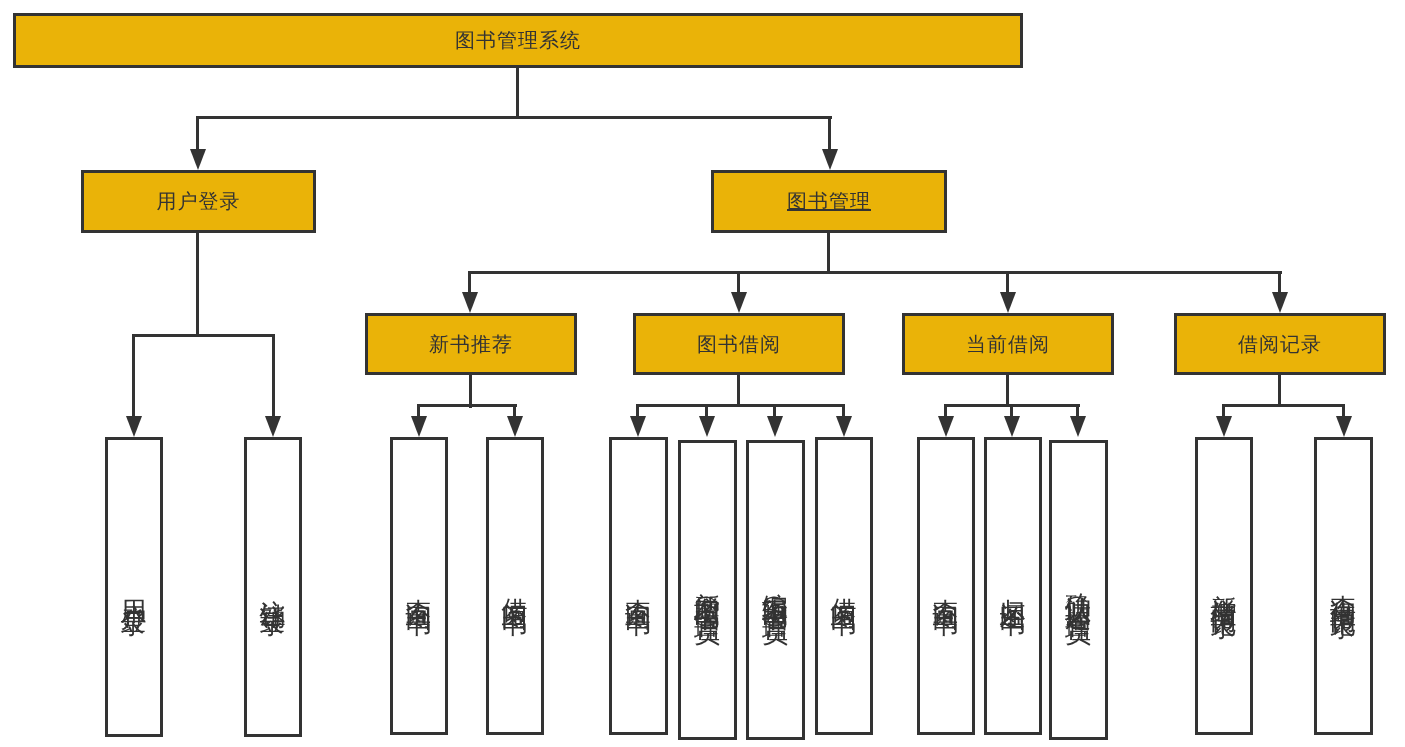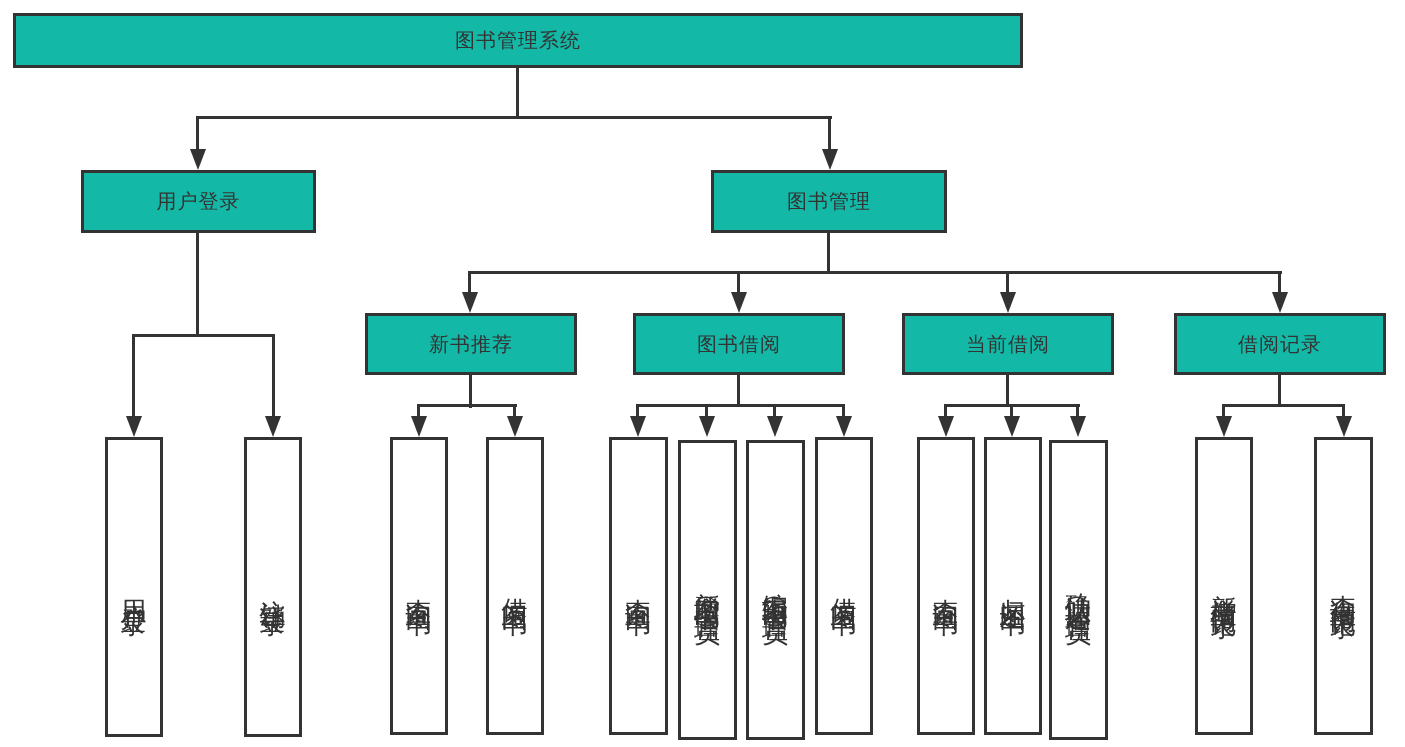--- a/index.html
+++ b/index.html
@@ -3,21 +3,21 @@
 <meta charset="utf-8">
 <style>
   :root{
     --line:#333333; --text:#333333; --wm:#a9a9a9; --bg:#ffffff;
   }
   *{box-sizing:border-box;margin:0;padding:0;}
   body{background:var(--bg);font-family:"Liberation Sans","DejaVu Sans",sans-serif;}
   .stage{position:relative;width:1405px;height:747px;background:var(--bg);overflow:hidden;}
   
   .box{
-    position:absolute;border:3px solid var(--line);background:#14b8a6;
+    position:absolute;border:3px solid var(--line);background:#eab308;
     display:flex;align-items:center;justify-content:center;
     font-size:20px;color:var(--text);letter-spacing:1px;
   }
   
   .vbox{
     position:absolute;border:3px solid var(--line);background:#fff;
     display:flex;align-items:center;justify-content:center;
     font-size:26px;color:var(--text);
   }
   .vbox span{writing-mode:vertical-rl;text-orientation:mixed;letter-spacing:4px;line-height:1;}
@@ -45,21 +45,21 @@
   <div class="vl" style="left:516px;top:68px;height:51px;"></div>
   <div class="hl" style="left:197px;top:116px;width:635px;"></div>
   <div class="vl" style="left:196px;top:116px;height:36px;"></div>
   <div class="ah" style="left:190px;top:149px;"></div>
   <div class="vl" style="left:828px;top:116px;height:36px;"></div>
   <div class="ah" style="left:822px;top:149px;"></div>
 
   <div class="box" style="left:81px;top:170px;width:235px;height:63px;">
     <span>用户登录</span>
   </div>
-  <div class="box" style="left:711px;top:170px;width:236px;height:63px;">
+  <div class="box" style="left:711px;top:170px;width:236px;height:63px;text-decoration:underline;">
     <span>图书管理</span>
   </div>
 
   <div class="vl" style="left:196px;top:233px;height:104px;"></div>
   <div class="hl" style="left:133px;top:334px;width:142px;"></div>
   <div class="vl" style="left:132px;top:334px;height:86px;"></div>
   <div class="ah" style="left:126px;top:416px;"></div>
   <div class="vl" style="left:272px;top:334px;height:86px;"></div>
   <div class="ah" style="left:265px;top:416px;"></div>
 

